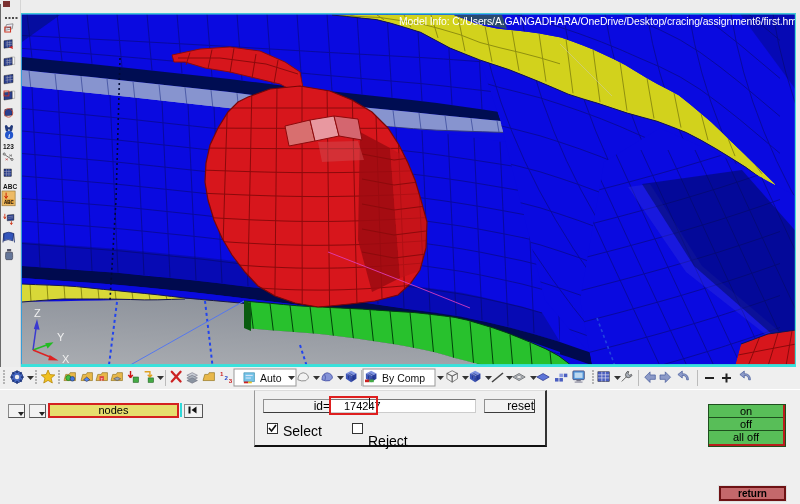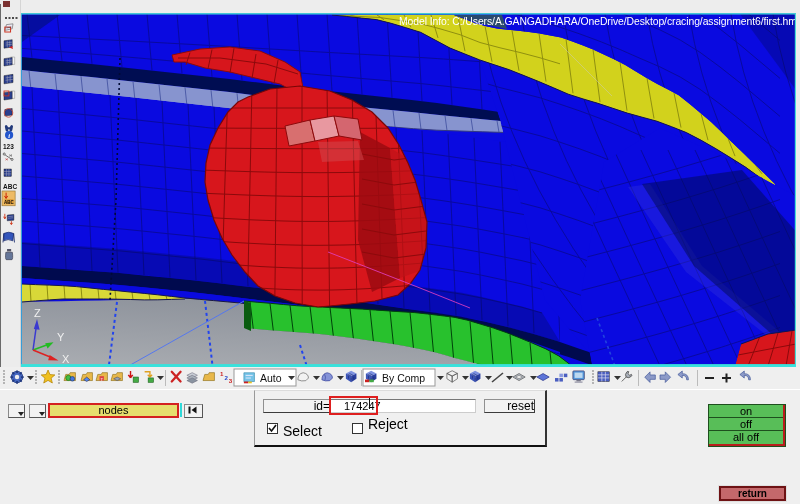--- a/index.html
+++ b/index.html
@@ -602,21 +602,21 @@
   <div style="position:absolute;left:330px;top:8.5px;width:131px;height:12px;background:#fff;border-top:1px solid #777;border-left:1px solid #777;border-bottom:1px solid #ccc;border-right:1px solid #ccc;font-size:11px;line-height:12px;padding-left:13px;">174247</div>
   <div style="position:absolute;left:329px;top:6px;width:45px;height:15px;border:2.5px solid #de1f1f;"></div>
   <div style="position:absolute;left:369px;top:8px;width:1px;height:11px;background:#111;"></div>
   <div class="btn" style="left:484px;top:8.5px;width:49px;height:12px;line-height:12px;">reset</div>
   <div class="cb" style="left:267px;top:33px;"></div>
   <svg style="position:absolute;left:267px;top:33px;" width="11" height="11">
         <path d="M2 5 L4.5 8 L9 2" stroke="#111" stroke-width="1.6" fill="none"></path>
       </svg>
   <div class="lbl" style="left:283px;top:33px;">Select</div>
   <div class="cb" style="left:352px;top:33px;"></div>
-  <div class="lbl" style="left:368px;top:26px;">Reject</div>
+  <div class="lbl" style="left:368px;top:43px;">Reject</div>
 
   <div style="position:absolute;left:708px;top:13.5px;width:76px;height:41px;border:1px solid #1e4f1e;background:#b91c1c;">
     <div class="gbtn" style="top:0;">on</div>
     <div class="gbtn" style="top:13px;">off</div>
     <div class="gbtn" style="top:26px;border-bottom:none;height:13px;line-height:13px;">all off</div>
   </div>
 
   <div style="position:absolute;left:719px;top:96px;width:63px;height:11px;background:#c4686b;border:2px solid #6e1214;box-shadow:0 0 0 1px #e0e0e0;font-size:10px;font-weight:bold;text-align:center;line-height:11px;">return</div>
 </div>
 

